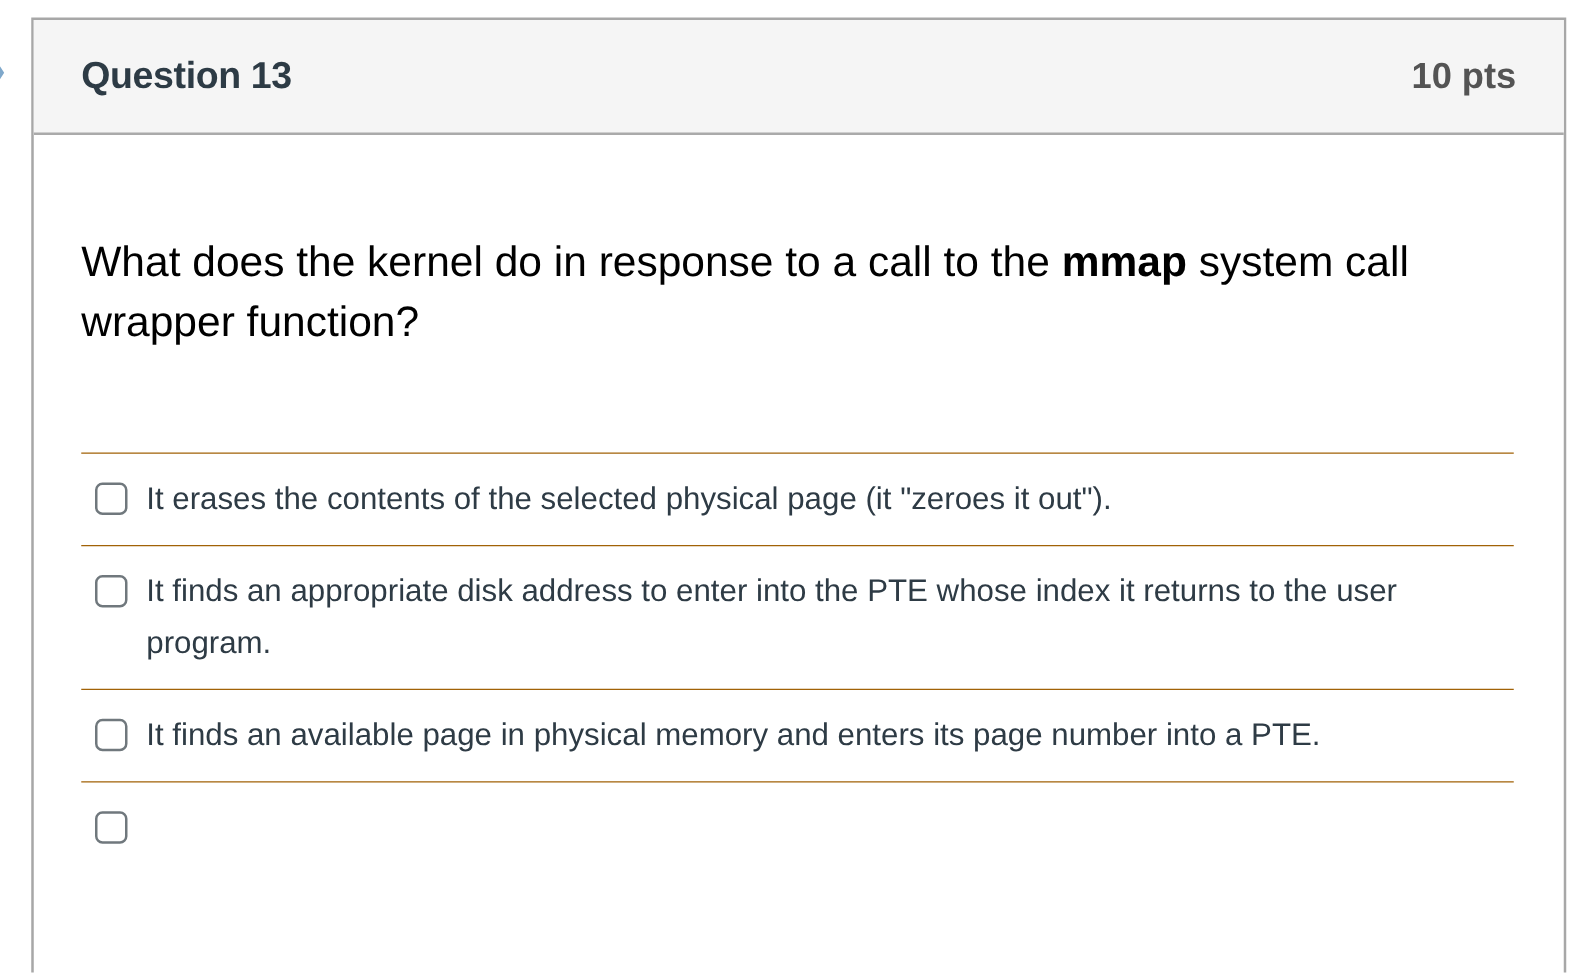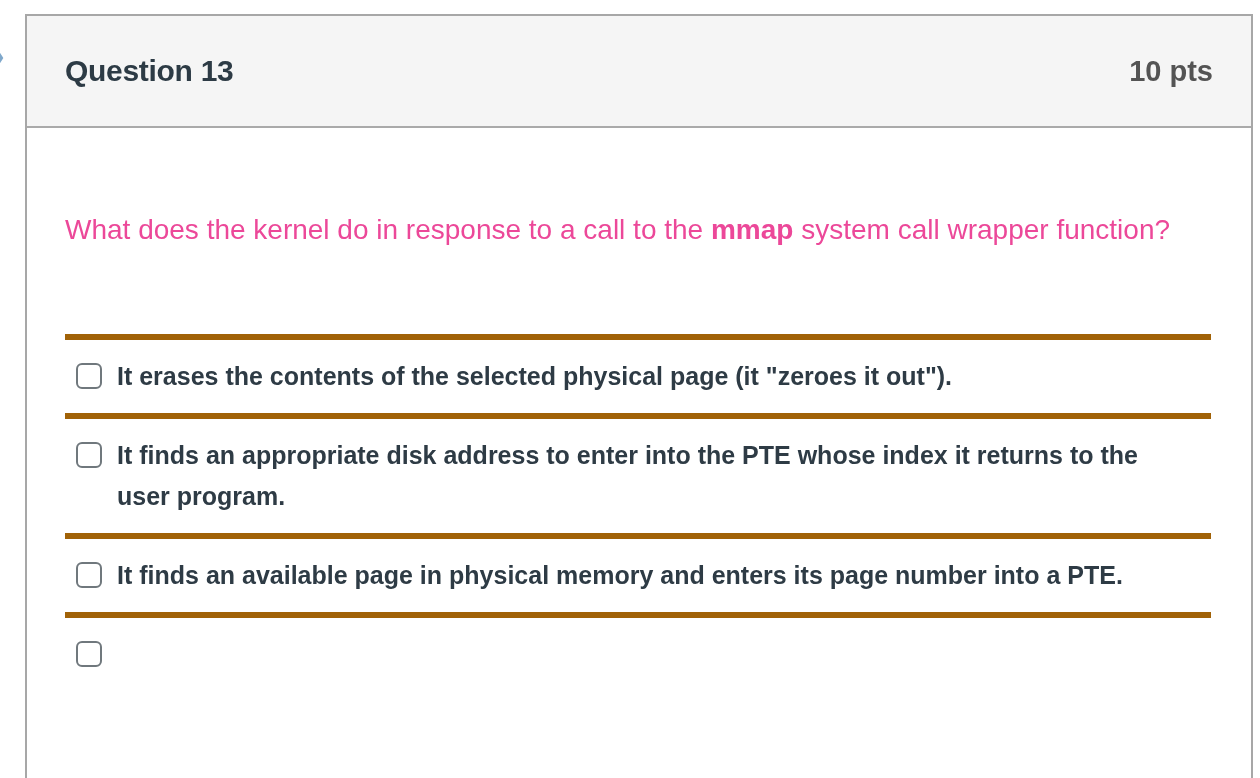--- a/index.html
+++ b/index.html
@@ -22,21 +22,21 @@
   }
   .question-card {
     position: absolute;
     left: 25px; top: 14px;
     width: 1228px;
     height: 900px; 
     background: #ffffff;
     border: 2px solid #a7a7a7;
   }
   .card-header {
-    height: 112px;
+    height: 92px;
     background: #f5f5f5;
     border-bottom: 2px solid #aaaaaa;
     display: flex;
     align-items: center;
     justify-content: space-between;
     padding: 0 38px;
   }
   .q-title {
     font-size: 30px;
     font-weight: bold;
@@ -46,36 +46,35 @@
   .q-points {
     font-size: 29px;
     font-weight: bold;
     color: #545454;
     margin-left: 12px;
   }
   .card-body {
     padding: 78px 40px 0 38px;
   }
   .question-text {
-    font-size: 28px;
+    font-size: 34px;
     line-height: 48px;
-    color: #ec4899;
+    color: #000000;
     max-width: 1110px;
   }
   .question-text .bold-term { font-weight: bold; }
   .answers {
     margin-top: 80px;
   }
   .answer-option {
     display: flex;
     align-items: flex-start;
-    border-top: 6px solid #a16207;
+    border-top: 1px solid #a16207;
     padding: 16px 0 16px 11px;
     cursor: pointer;
-    font-weight: bold;
   }
   .checkbox {
     flex: none;
     width: 26px; height: 26px;
     border: 2px solid #70787d;
     border-radius: 6px;
     background: #ffffff;
     margin-top: 7px;
   }
   .answer-label {

